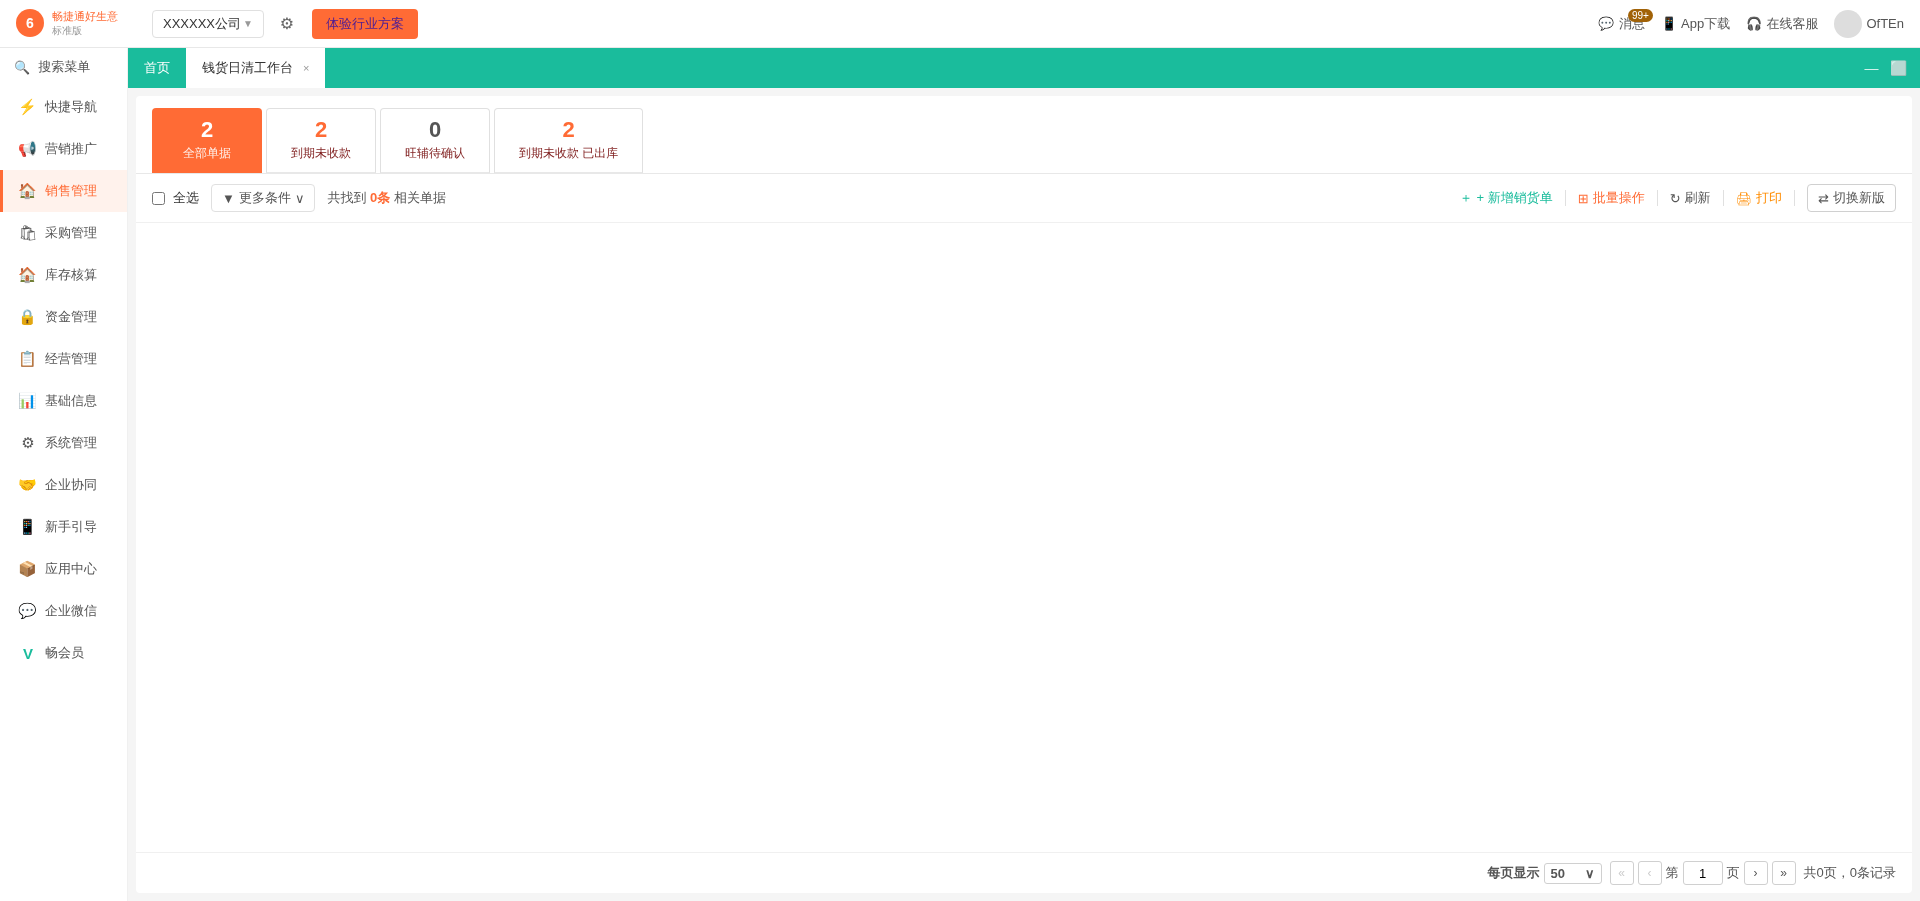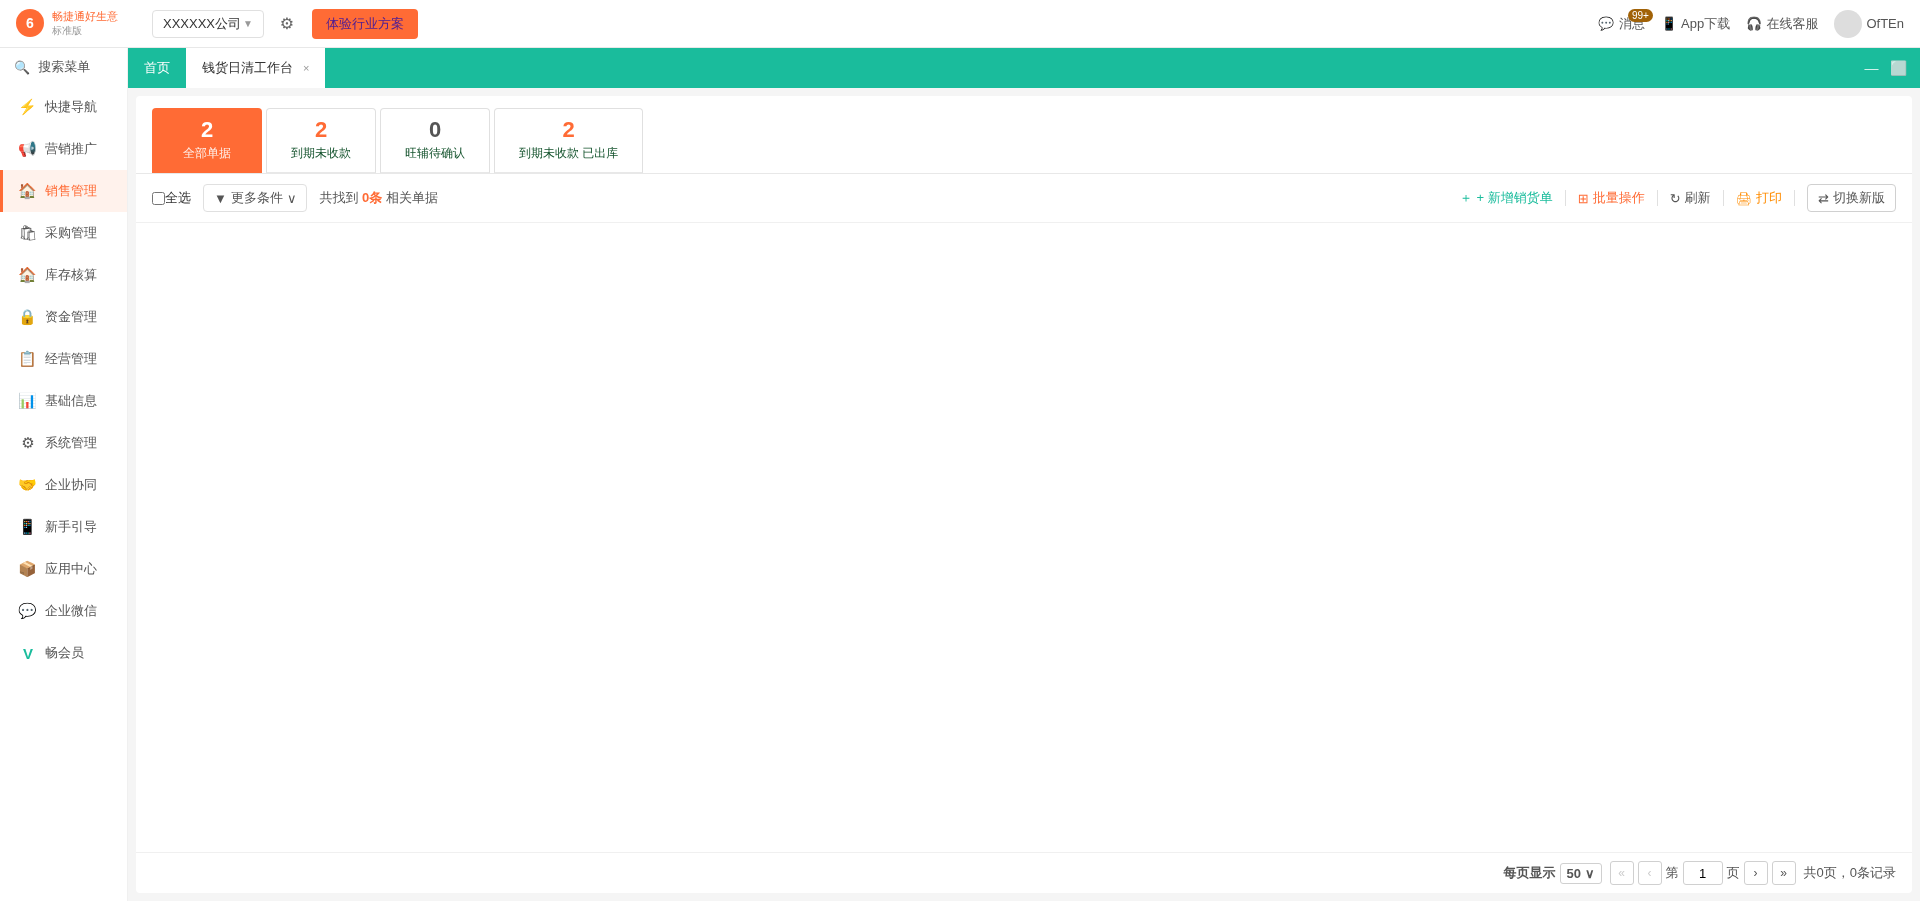--- a/index.html
+++ b/index.html
@@ -265,34 +265,34 @@
       font-weight: bold;
       line-height: 1.2;
     }
     .stat-tab.active .stat-count { color: white; }
     .stat-tab:not(.active) .stat-count { color: #ff6b35; }
     .stat-label {
       font-size: 12px;
       margin-top: 2px;
     }
     .stat-tab.active .stat-label { color: rgba(255,255,255,0.9); }
-    .stat-tab:not(.active) .stat-label { color: #14532d; }
+    .stat-tab:not(.active) .stat-label { color: #7f1d1d; }
 
     
     .toolbar {
       display: flex;
       align-items: center;
       padding: 10px 16px;
       gap: 12px;
       border-bottom: 1px solid #f0f0f0;
     }
     .checkbox-all {
       display: flex;
       align-items: center;
-      gap: 0;
+      gap: 8px;
       cursor: pointer;
     }
     .filter-btn {
       display: flex;
       align-items: center;
       gap: 4px;
       padding: 4px 10px;
       border: 1px solid #e0e0e0;
       border-radius: 4px;
       cursor: pointer;
@@ -364,21 +364,21 @@
       gap: 4px;
       font-weight: bold;
     }
     .select-box {
       border: 1px solid #d0d0d0;
       border-radius: 3px;
       padding: 2px 6px;
       font-size: 13px;
       display: flex;
       align-items: flex-start;
-      gap: 4px;
+      gap: 20px;
       cursor: pointer;
     }
     .page-nav {
       display: flex;
       align-items: center;
       gap: 4px;
     }
     .page-nav-btn {
       width: 24px;
       height: 24px;

